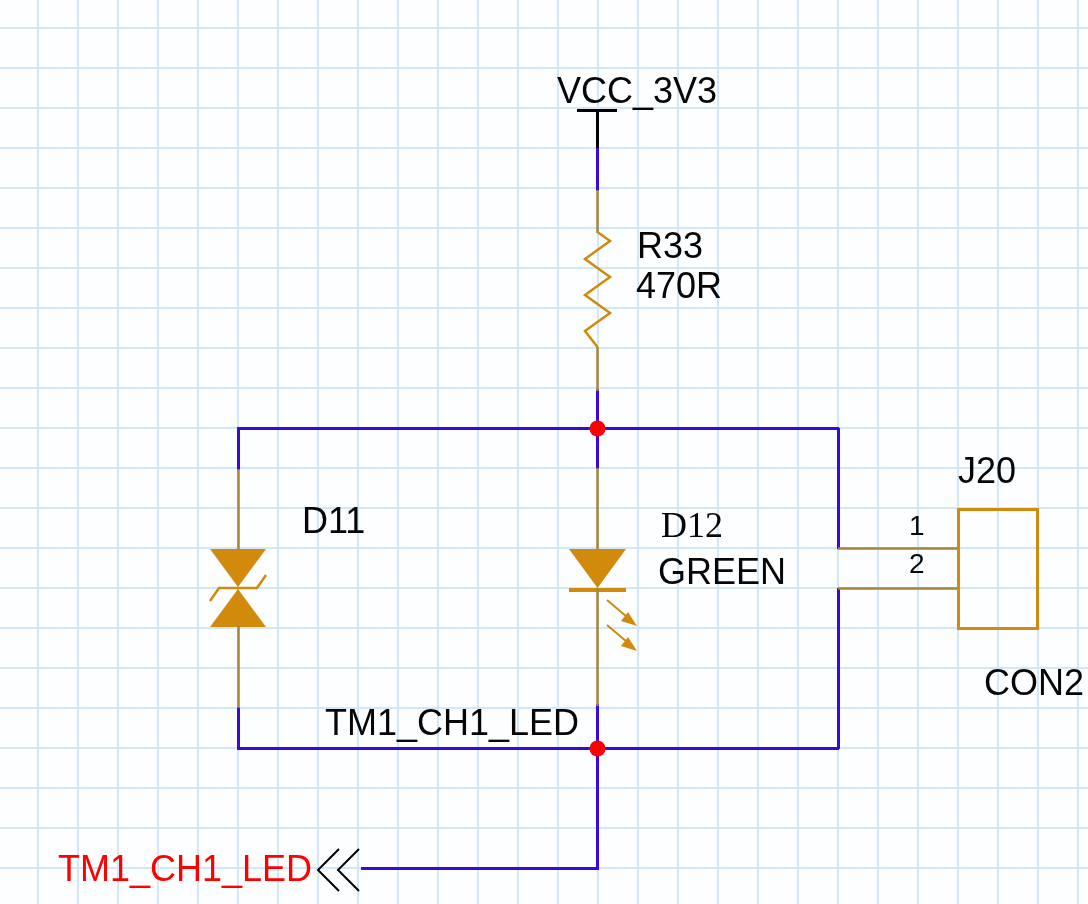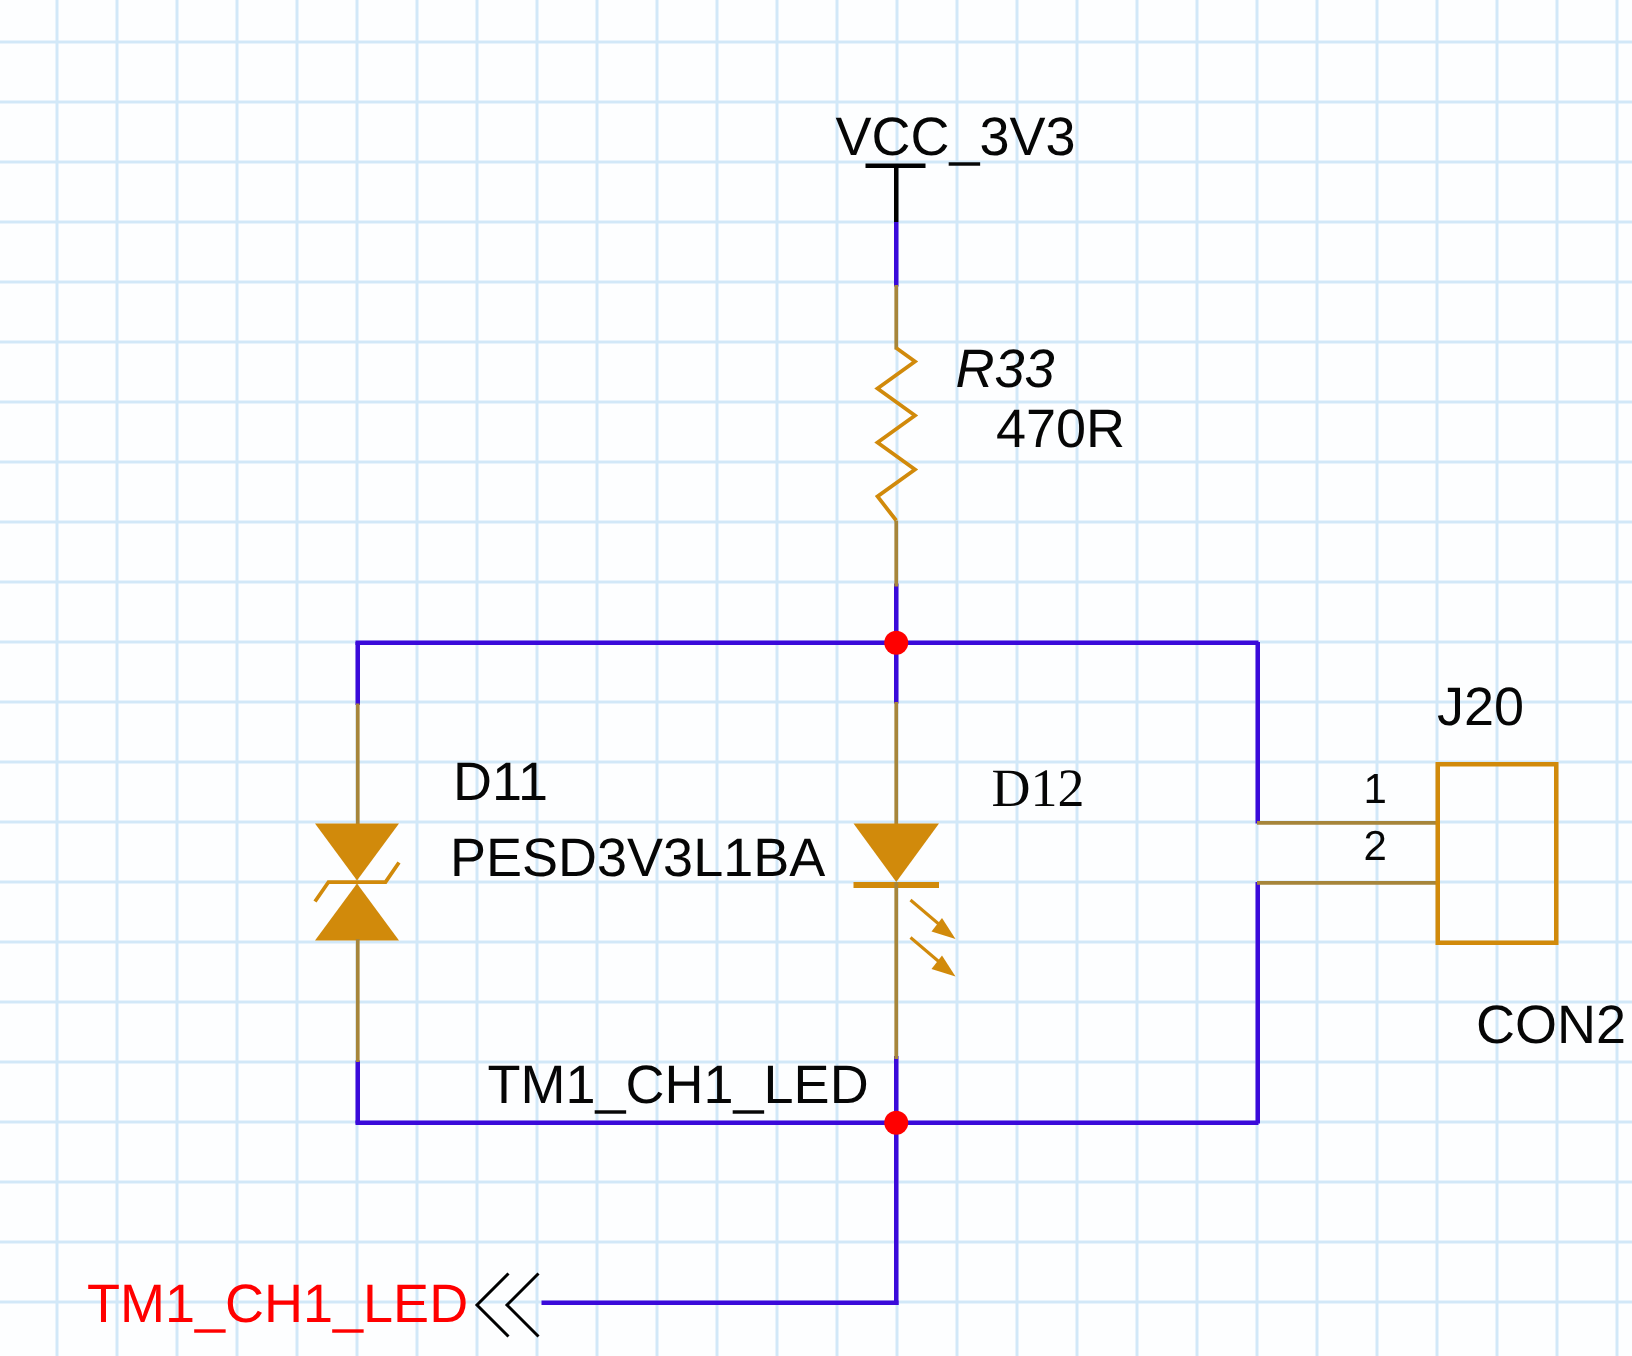--- a/index.html
+++ b/index.html
@@ -92,25 +92,25 @@
       <rect class="comp-rect" x="958.5" y="509.5" width="79" height="119"></rect>
     </g>
 
     <g>
       <polyline class="chevron" points="339,849 318,870 339,891"></polyline>
       <polyline class="chevron" points="359,849 338,870 359,891"></polyline>
     </g>
   </svg>
 
   <div class="lbl" style="left:557px; top:73px;">VCC_3V3</div>
-  <div class="lbl" style="left:637px; top:228px;font-style:italic;">R33</div>
-  <div class="lbl" style="left:636px; top:268px;margin-left:28px;">470R</div>
+  <div class="lbl" style="left:637px; top:228px;">R33</div>
+  <div class="lbl" style="left:636px; top:268px;">470R</div>
   <div class="lbl" style="left:302px; top:503px;">D11</div>
-  <div class="lbl" style="left:300px; top:554px;">PESD3V3L1BA</div>
   <div class="lbl" style="left:661px; top:507px;font-family:Liberation Serif, serif;">D12</div>
+  <div class="lbl" style="left:658px; top:554px;">GREEN</div>
   <div class="lbl" style="left:958px; top:428px;margin-top:25px;">J20</div>
   <div class="lbl" style="left:960px; top:665px;margin-left:24px;">CON2</div>
   <div class="lbl pin-num" style="left:909px; top:512px;">1</div>
   <div class="lbl pin-num" style="left:909px; top:550px;">2</div>
   <div class="lbl" style="left:325px; top:705px;">TM1_CH1_LED</div>
   <div class="lbl port-lbl" style="left:58px; top:851px;">TM1_CH1_LED</div>
 
 </div>
 
 </body></html>

